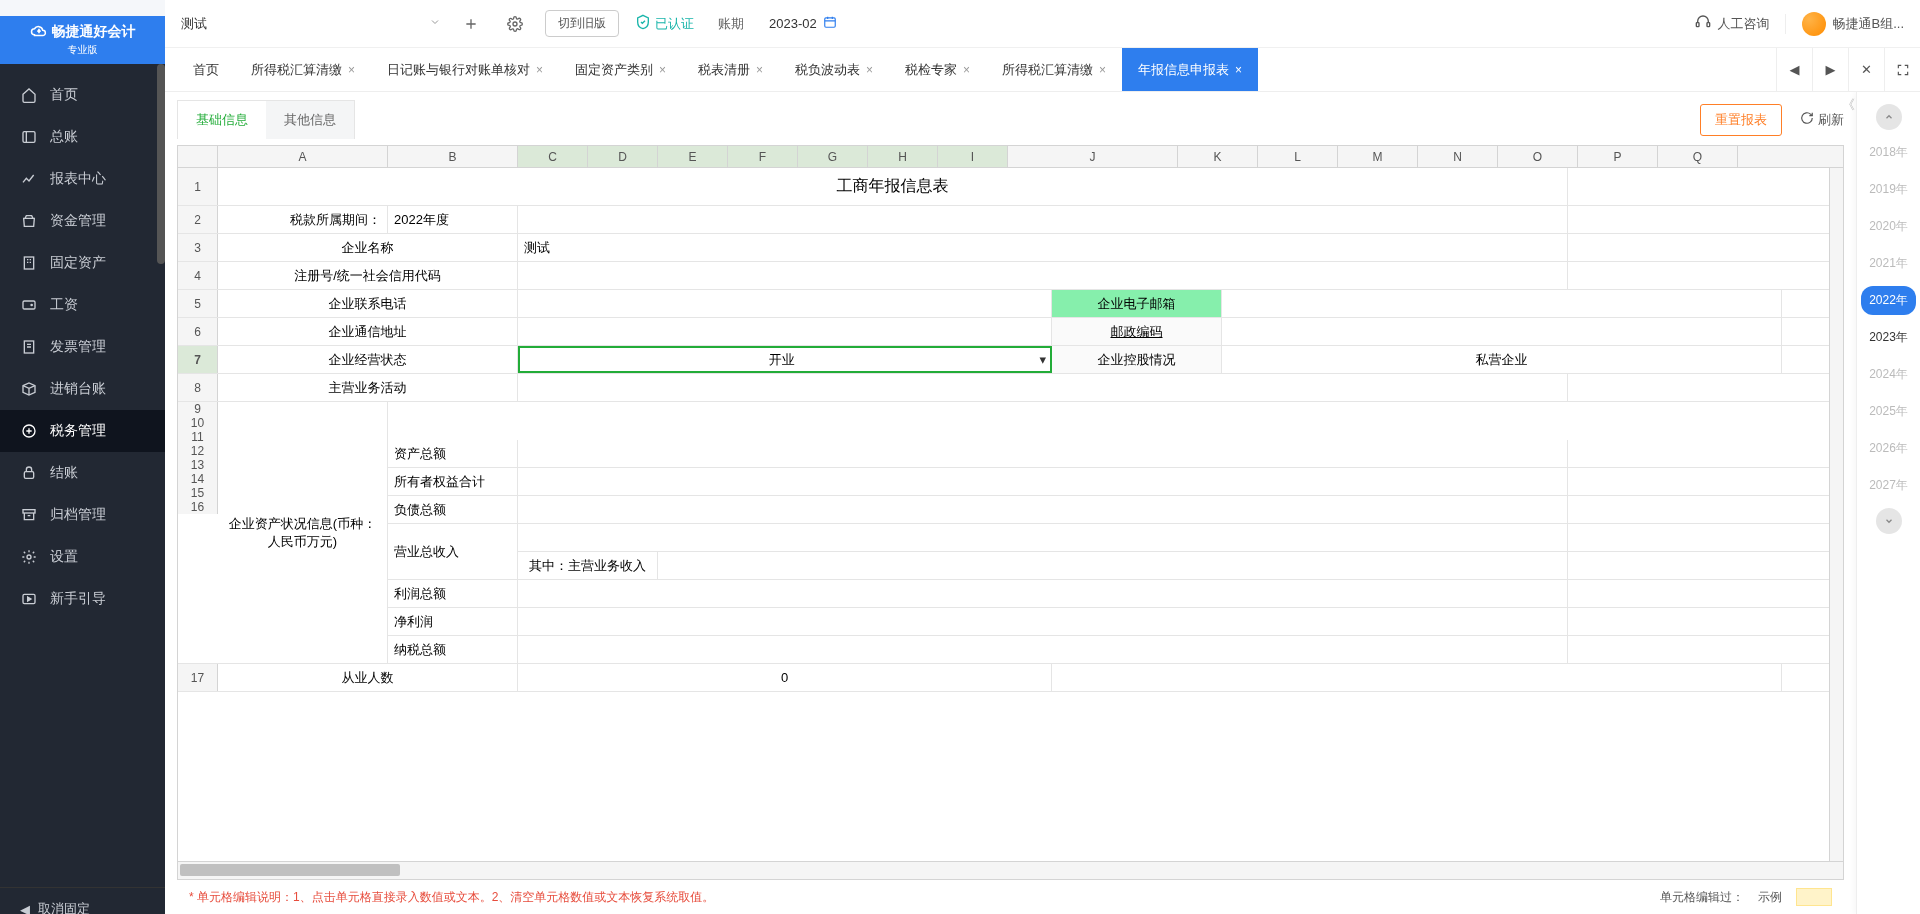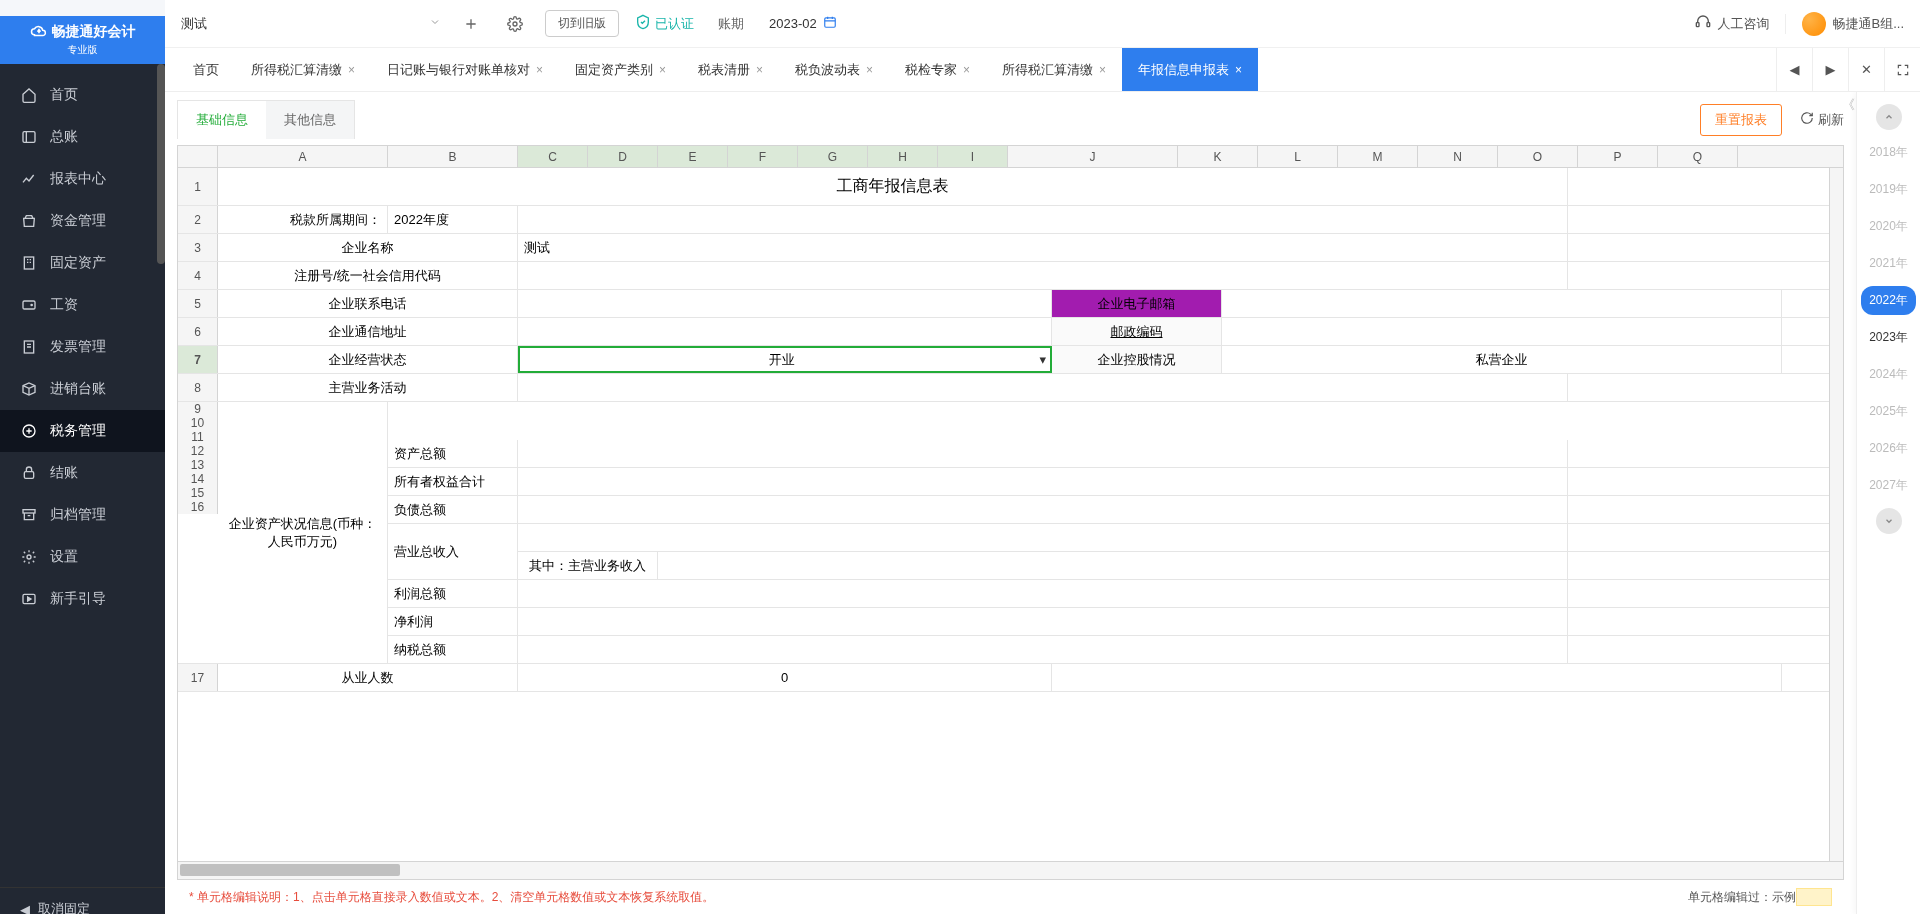--- a/index.html
+++ b/index.html
@@ -71,21 +71,21 @@
 .cell.title-cell { font-size: 16px; justify-content: center; padding: 8px; }
 .cell.selected { border: 2px solid #22ac38; padding: 2px 4px; position: relative; }
 .cell .dd-arrow { margin-left: auto; color: #333; }
 .tall-merge { min-height: 216px; }
 .sheet-hscroll { height: 18px; background: #f5f5f5; border-top: 1px solid #d4d4d4; position: relative; }
 .hscroll-thumb { position: absolute; left: 2px; top: 2px; height: 12px; width: 220px; background: #c0c0c0; border-radius: 2px; }
 .sheet-vscroll { position: absolute; right: 0; top: 22px; bottom: 18px; width: 14px; background: #f5f5f5; border-left: 1px solid #d4d4d4; }
 
 .footer-note { padding: 8px 12px; display: flex; align-items: center; font-size: 12px; background: #fff; }
 .note-red { color: #e74c3c; }
-.footer-right { margin-left: auto; display: flex; align-items: center; gap: 0; color: #555; }
+.footer-right { margin-left: auto; display: flex; align-items: center; gap: 14px; color: #555; }
 .example-swatch { width: 36px; height: 18px; background: #fff3c9; border: 1px solid #ffe58f; }
 
 
 .year-sidebar { width: 64px; background: #fff; border-left: 1px solid #eee; display: flex; flex-direction: column; align-items: center; padding: 8px 0; gap: 4px; box-shadow: -2px 0 6px rgba(0,0,0,0.04); }
 .year-arrow { width: 26px; height: 26px; border-radius: 50%; background: #e5e5e5; color: #888; display: flex; align-items: center; justify-content: center; cursor: pointer; font-size: 12px; margin: 4px 0; }
 .year-item { padding: 6px 8px; font-size: 12px; color: #bbb; cursor: pointer; border-radius: 12px; }
 .year-item.current { color: #333; }
 .year-item.active { background: #2e7eee; color: #fff; }
 .year-collapse { width: 14px; align-self: flex-start; margin-left: -14px; margin-top: 4px; color: #bbb; cursor: pointer; }
 
@@ -419,21 +419,21 @@
           <div class="row">
             <div class="row-head">4</div>
             <div class="cell w-merge-AB center">注册号/统一社会信用代码</div>
             <div class="cell w-merge-CQ"></div>
           </div>
 
           <div class="row">
             <div class="row-head">5</div>
             <div class="cell w-merge-AB center">企业联系电话</div>
             <div class="cell w-merge-CI"></div>
-            <div class="cell cw-J center" style="background:#a21caf;">企业电子邮箱</div>
+            <div class="cell cw-J center" style="background:#86efac;">企业电子邮箱</div>
             <div class="cell w-merge-KQ"></div>
           </div>
 
           <div class="row">
             <div class="row-head">6</div>
             <div class="cell w-merge-AB center">企业通信地址</div>
             <div class="cell w-merge-CI"></div>
             <div class="cell cw-J center" style="background:#fafafa;text-decoration:underline;">邮政编码</div>
             <div class="cell w-merge-KQ"></div>
           </div>

